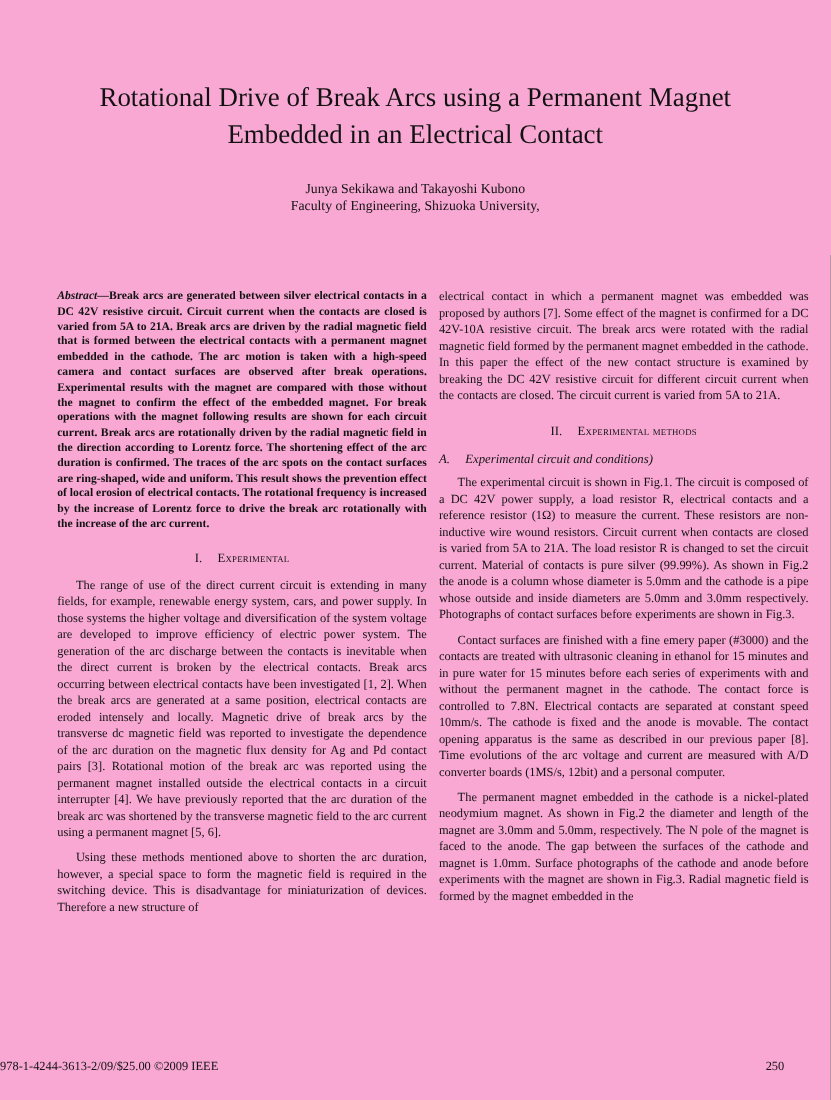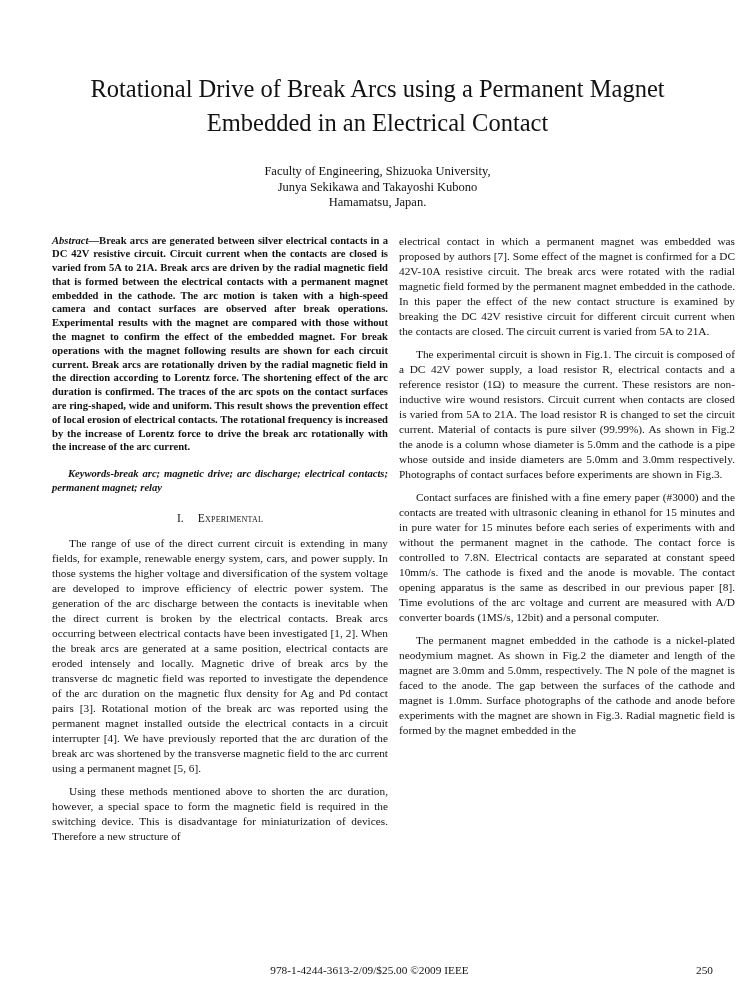--- a/index.html
+++ b/index.html
@@ -1,20 +1,20 @@
 <!DOCTYPE html>
 <html><head>
 <meta charset="utf-8">
 <style>
   html,body{margin:0;padding:0;background:#888;}
   .page{
     position:relative;
     width:755px;height:1000px;
     margin:0 auto;
-    background:#ffffff;
+    background:#f9a8d4;
     color:#121212;
     font-family:"Liberation Serif","DejaVu Serif",serif;
     overflow:hidden;
     box-sizing:border-box;
   }
   .title{
     margin:0 auto;
     padding-top:72px;
     width:640px;
     text-align:center;
@@ -29,21 +29,21 @@
     line-height:15.5px;
   }
   .authors .email-line a{
     color:#121212;
     text-decoration:underline;
   }
   .columns{
     display:flex;
     gap:11px;
     padding:0 20px 0 52px;
-    margin-top:23px;
+    margin-top:68px;
     text-align:justify;
     font-size:11.3px;
     line-height:15px;
   }
   .col{flex:1 1 0;min-width:0;}
   .abstract{
     margin:0;
     font-weight:bold;
     font-size:10.6px;
     line-height:13.8px;
@@ -82,58 +82,58 @@
   .footer{
     position:absolute;
     left:0;right:0;
     bottom:20px;
     height:16px;
     font-size:11.3px;
   }
   .footer .copyright{
     position:absolute;
     left:0;right:16px;
-    text-align:center;
+    text-align:left;
   }
   .footer .page-number{
     position:absolute;
     right:42px;
     top:0;
     font-family:Liberation Serif, serif;
   }
 </style>
 </head>
 <body>
 
 <div class="page">
 
   <h1 class="title">Rotational Drive of Break Arcs using a Permanent Magnet Embedded in an Electrical Contact</h1>
 
   <div class="authors">
+    <div>Junya Sekikawa and Takayoshi Kubono</div>
     <div>Faculty of Engineering, Shizuoka University,</div>
-    <div>Junya Sekikawa and Takayoshi Kubono</div>
-    <div>Hamamatsu, Japan.</div>
   </div>
 
   <div class="columns">
 
     <div class="col">
       <p class="abstract"><span class="abstract-label">Abstract</span><span>—Break arcs are generated between silver electrical contacts in a DC 42V resistive circuit. Circuit current when the contacts are closed is varied from 5A to 21A. Break arcs are driven by the radial magnetic field that is formed between the electrical contacts with a permanent magnet embedded in the cathode. The arc motion is taken with a high-speed camera and contact surfaces are observed after break operations. Experimental results with the magnet are compared with those without the magnet to confirm the effect of the embedded magnet. For break operations with the magnet following results are shown for each circuit current. Break arcs are rotationally driven by the radial magnetic field in the direction according to Lorentz force. The shortening effect of the arc duration is confirmed. The traces of the arc spots on the contact surfaces are ring-shaped, wide and uniform. This result shows the prevention effect of local erosion of electrical contacts. The rotational frequency is increased by the increase of Lorentz force to drive the break arc rotationally with the increase of the arc current.</span></p>
-      <p class="keywords">Keywords-break arc; magnetic drive; arc discharge; electrical contacts; permanent magnet; relay</p>
 
       <div class="section-heading"><span class="sec-number">I.</span><span class="sec-title">Experimental</span></div>
 
       <p class="body-para">The range of use of the direct current circuit is extending in many fields, for example, renewable energy system, cars, and power supply. In those systems the higher voltage and diversification of the system voltage are developed to improve efficiency of electric power system. The generation of the arc discharge between the contacts is inevitable when the direct current is broken by the electrical contacts. Break arcs occurring between electrical contacts have been investigated [1, 2]. When the break arcs are generated at a same position, electrical contacts are eroded intensely and locally. Magnetic drive of break arcs by the transverse dc magnetic field was reported to investigate the dependence of the arc duration on the magnetic flux density for Ag and Pd contact pairs [3]. Rotational motion of the break arc was reported using the permanent magnet installed outside the electrical contacts in a circuit interrupter [4]. We have previously reported that the arc duration of the break arc was shortened by the transverse magnetic field to the arc current using a permanent magnet [5, 6].</p>
       <p class="body-para">Using these methods mentioned above to shorten the arc duration, however, a special space to form the magnetic field is required in the switching device. This is disadvantage for miniaturization of devices. Therefore a new structure of</p>
     </div>
 
     <div class="col">
       <p class="body-para no-indent">electrical contact in which a permanent magnet was embedded was proposed by authors [7]. Some effect of the magnet is confirmed for a DC 42V-10A resistive circuit. The break arcs were rotated with the radial magnetic field formed by the permanent magnet embedded in the cathode. In this paper the effect of the new contact structure is examined by breaking the DC 42V resistive circuit for different circuit current when the contacts are closed. The circuit current is varied from 5A to 21A.</p>
 
+      <div class="section-heading"><span class="sec-number">II.</span><span class="sec-title">Experimental methods</span></div>
 
+      <div class="sub-heading"><span>A.</span><span class="sub-title">Experimental circuit and conditions)</span></div>
       <p class="body-para">The experimental circuit is shown in Fig.1. The circuit is composed of a DC 42V power supply, a load resistor R, electrical contacts and a reference resistor (1Ω) to measure the current. These resistors are non-inductive wire wound resistors. Circuit current when contacts are closed is varied from 5A to 21A. The load resistor R is changed to set the circuit current. Material of contacts is pure silver (99.99%). As shown in Fig.2 the anode is a column whose diameter is 5.0mm and the cathode is a pipe whose outside and inside diameters are 5.0mm and 3.0mm respectively. Photographs of contact surfaces before experiments are shown in Fig.3.</p>
       <p class="body-para">Contact surfaces are finished with a fine emery paper (#3000) and the contacts are treated with ultrasonic cleaning in ethanol for 15 minutes and in pure water for 15 minutes before each series of experiments with and without the permanent magnet in the cathode. The contact force is controlled to 7.8N. Electrical contacts are separated at constant speed 10mm/s. The cathode is fixed and the anode is movable. The contact opening apparatus is the same as described in our previous paper [8]. Time evolutions of the arc voltage and current are measured with A/D converter boards (1MS/s, 12bit) and a personal computer.</p>
 
       <p class="body-para">The permanent magnet embedded in the cathode is a nickel-plated neodymium magnet. As shown in Fig.2 the diameter and length of the magnet are 3.0mm and 5.0mm, respectively. The N pole of the magnet is faced to the anode. The gap between the surfaces of the cathode and magnet is 1.0mm. Surface photographs of the cathode and anode before experiments with the magnet are shown in Fig.3. Radial magnetic field is formed by the magnet embedded in the</p>
     </div>
 
   </div>
 
   <div class="footer">
     <span class="copyright">978-1-4244-3613-2/09/$25.00 ©2009 IEEE</span>

